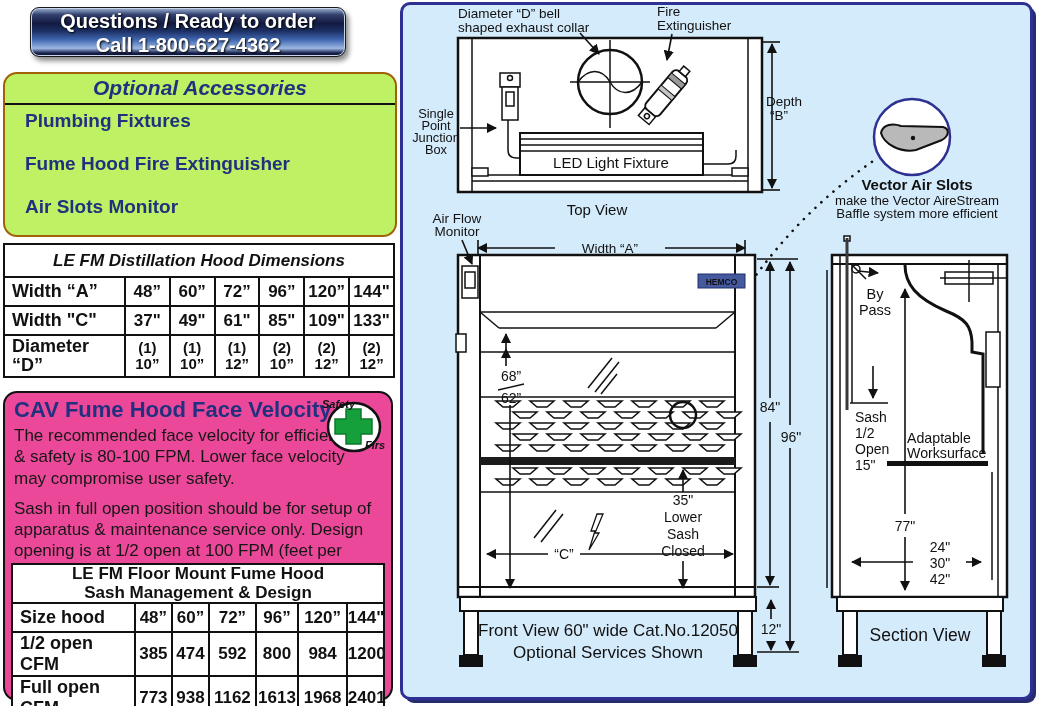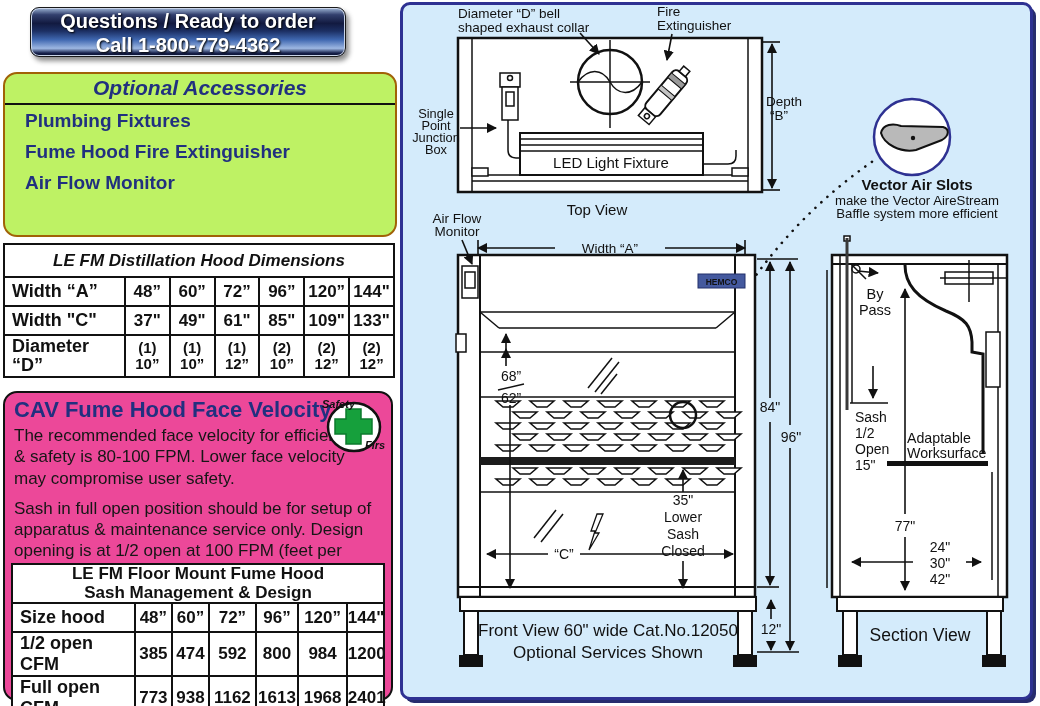--- a/index.html
+++ b/index.html
@@ -10,21 +10,21 @@
     border:1px solid #1a1a1a;
     background:linear-gradient(180deg,#9fb6d6 0%,#33406e 14%,#121a40 32%,#1c2f63 48%,#3f67b0 66%,#9db7e2 84%,#16204a 94%,#0c1230 100%);
     box-shadow:3px 4px 5px rgba(0,0,0,.45), inset 0 0 0 1px #c9d4e8;
     color:#fff;text-align:center;font-weight:bold;font-size:20px;line-height:1.18;padding-top:2px;box-sizing:border-box;
     text-shadow:1px 1px 2px #000;}
   
   .acc-box{position:absolute;left:3px;top:72px;width:390px;height:161px;border:2px solid #a16207;border-radius:14px;background:#bef264;}
   .acc-title{font-size:21px;font-weight:bold;font-style:italic;color:#21307f;text-align:center;
     padding:2px 0 3px 0;border-bottom:2px solid #111;}
   .acc-item{font-size:19px;font-weight:bold;color:#21307f;padding-left:20px;}
-  .m6{margin-top:5px}.m11{margin-top:9px}.m28{margin-top:27px}
+  .m6{margin-top:5px}.m11{margin-top:21px}.m28{margin-top:27px}
   
   table{border-collapse:collapse;table-layout:fixed;background:#fff;}
   .dimtbl{position:absolute;left:3px;top:243px;width:392px;padding-left:29px;}
   .dimtbl td,.sashtbl td{border:2px solid #111;text-align:center;font-weight:bold;color:#111;padding:0;}
   .tbl-title{font-size:21px;font-weight:bold;font-style:italic;color:#21307f;text-align:center;height:31px;}
   .dimtbl .lbl,.sashtbl .lbl{text-align:left;padding-left:7px;font-size:18px;}
   .dimtbl td{font-size:17px;}
   .dimtbl tr.r12 td{height:27px;}
   .dimtbl tr.r3 td{height:40px;font-size:15px;line-height:1.08;}
   .two-line{white-space:pre-line;}
@@ -47,28 +47,28 @@
   .slot{fill:#fff;stroke:#111;stroke-width:1.5;}
   .wht{fill:#fff;}
 </style>
 </head>
 <body>
 
 <div class="page">
 
   <div class="banner">
     <div>Questions / Ready to order</div>
-    <div>Call 1-800-779-4362</div>
+    <div>Call 1-800-627-4362</div>
   </div>
 
   <div class="acc-box">
     <div class="acc-title">Optional Accessories</div>
     <div class="acc-item m6">Plumbing Fixtures</div>
     <div class="acc-item m11">Fume Hood Fire Extinguisher</div>
-    <div class="acc-item m11">Air Flow Monitor</div>
+    <div class="acc-item m11">Air Slots Monitor</div>
   </div>
 
   <table class="dimtbl">
     <colgroup>
         <col style="width:31%">
         <col style="width:11.5%">
         <col style="width:11.5%">
         <col style="width:11.5%">
         <col style="width:11.5%">
         <col style="width:11.5%">

